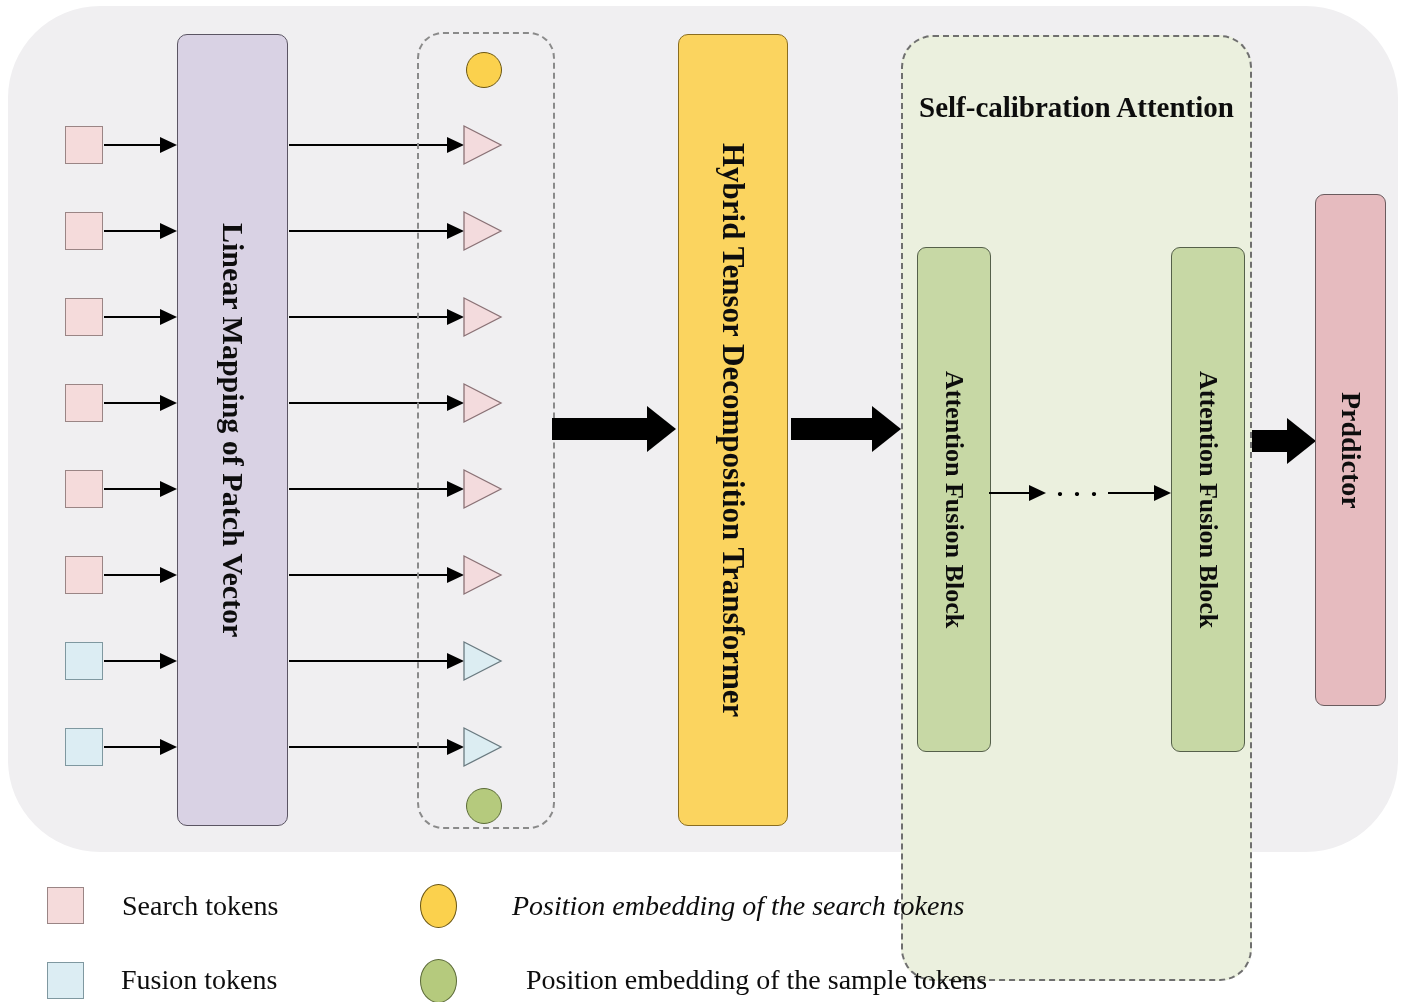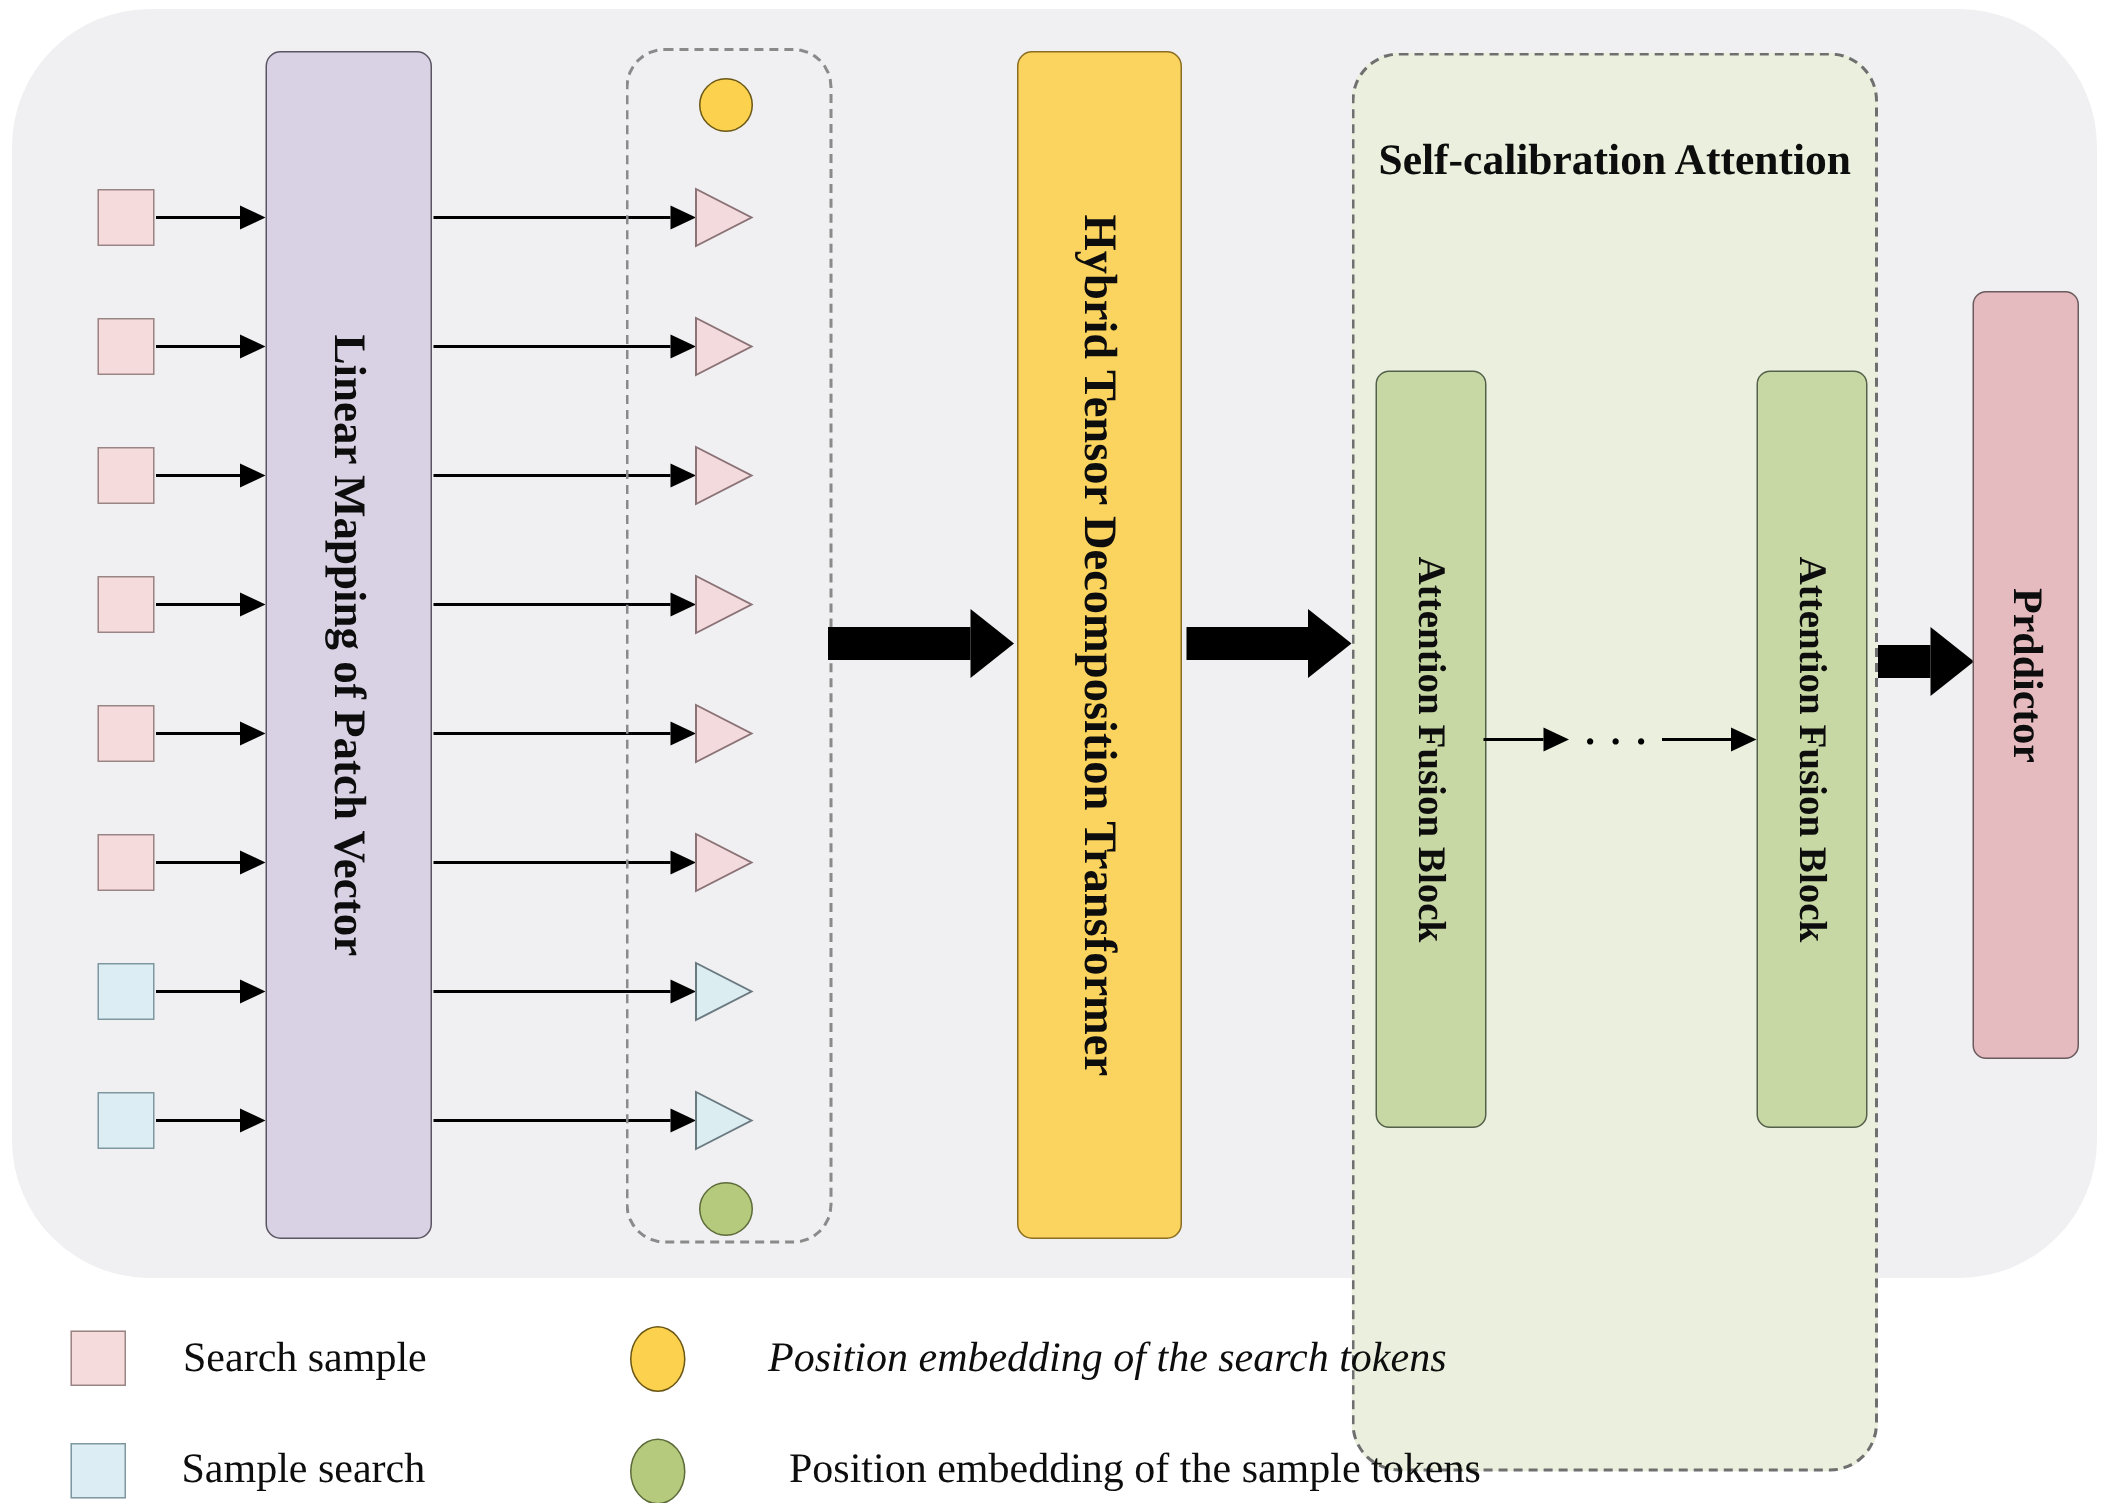--- a/index.html
+++ b/index.html
@@ -196,22 +196,22 @@
       <div class="mid-arrow m2"></div>
     </div>
 
     <div class="block predictor-block">
       <span class="vlabel">Prddictor</span>
     </div>
   </div>
 
   <div>
     <div class="legend-swatch legend-square search"></div>
-    <div class="legend-label l1">Search sample</div>
+    <div class="legend-label l1">Search tokens</div>
     <div class="legend-swatch legend-ellipse search"></div>
     <div class="legend-label l2">Position embedding of the search tokens</div>
 
     <div class="legend-swatch legend-square sample"></div>
-    <div class="legend-label l3">Sample search</div>
+    <div class="legend-label l3">Fusion tokens</div>
     <div class="legend-swatch legend-ellipse sample"></div>
     <div class="legend-label l4">Position embedding of the sample tokens</div>
   </div>
 </div>
 
 </body></html>

